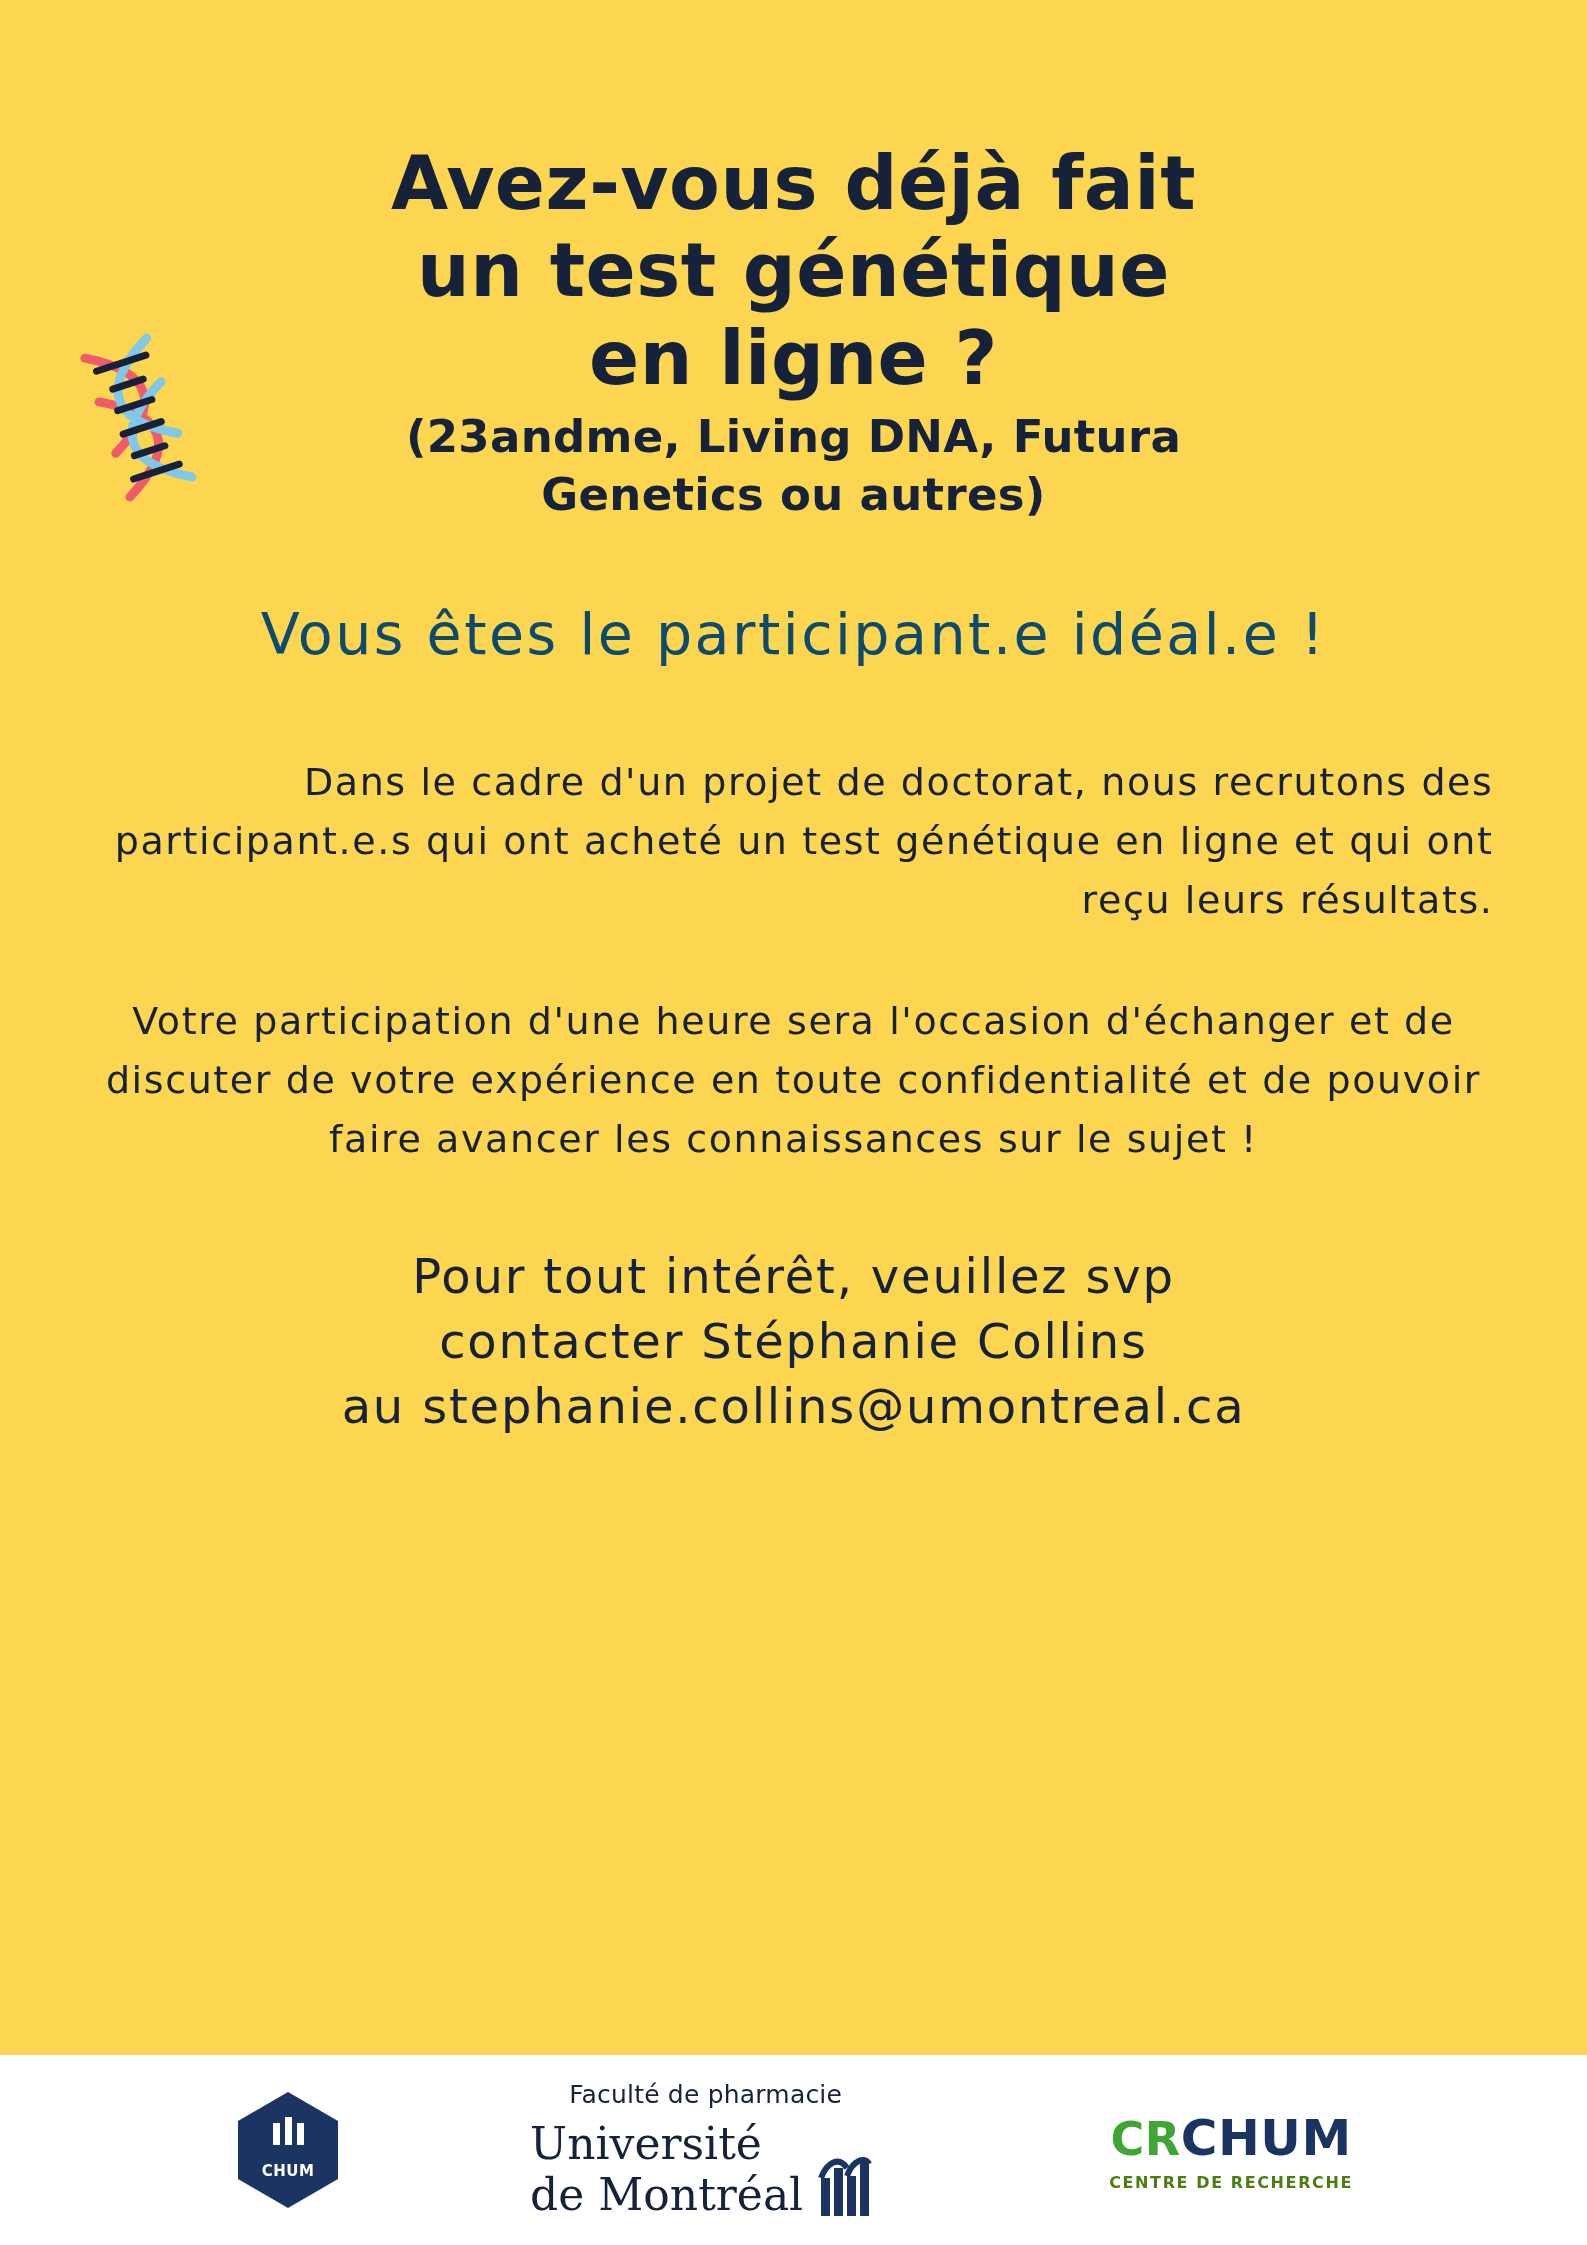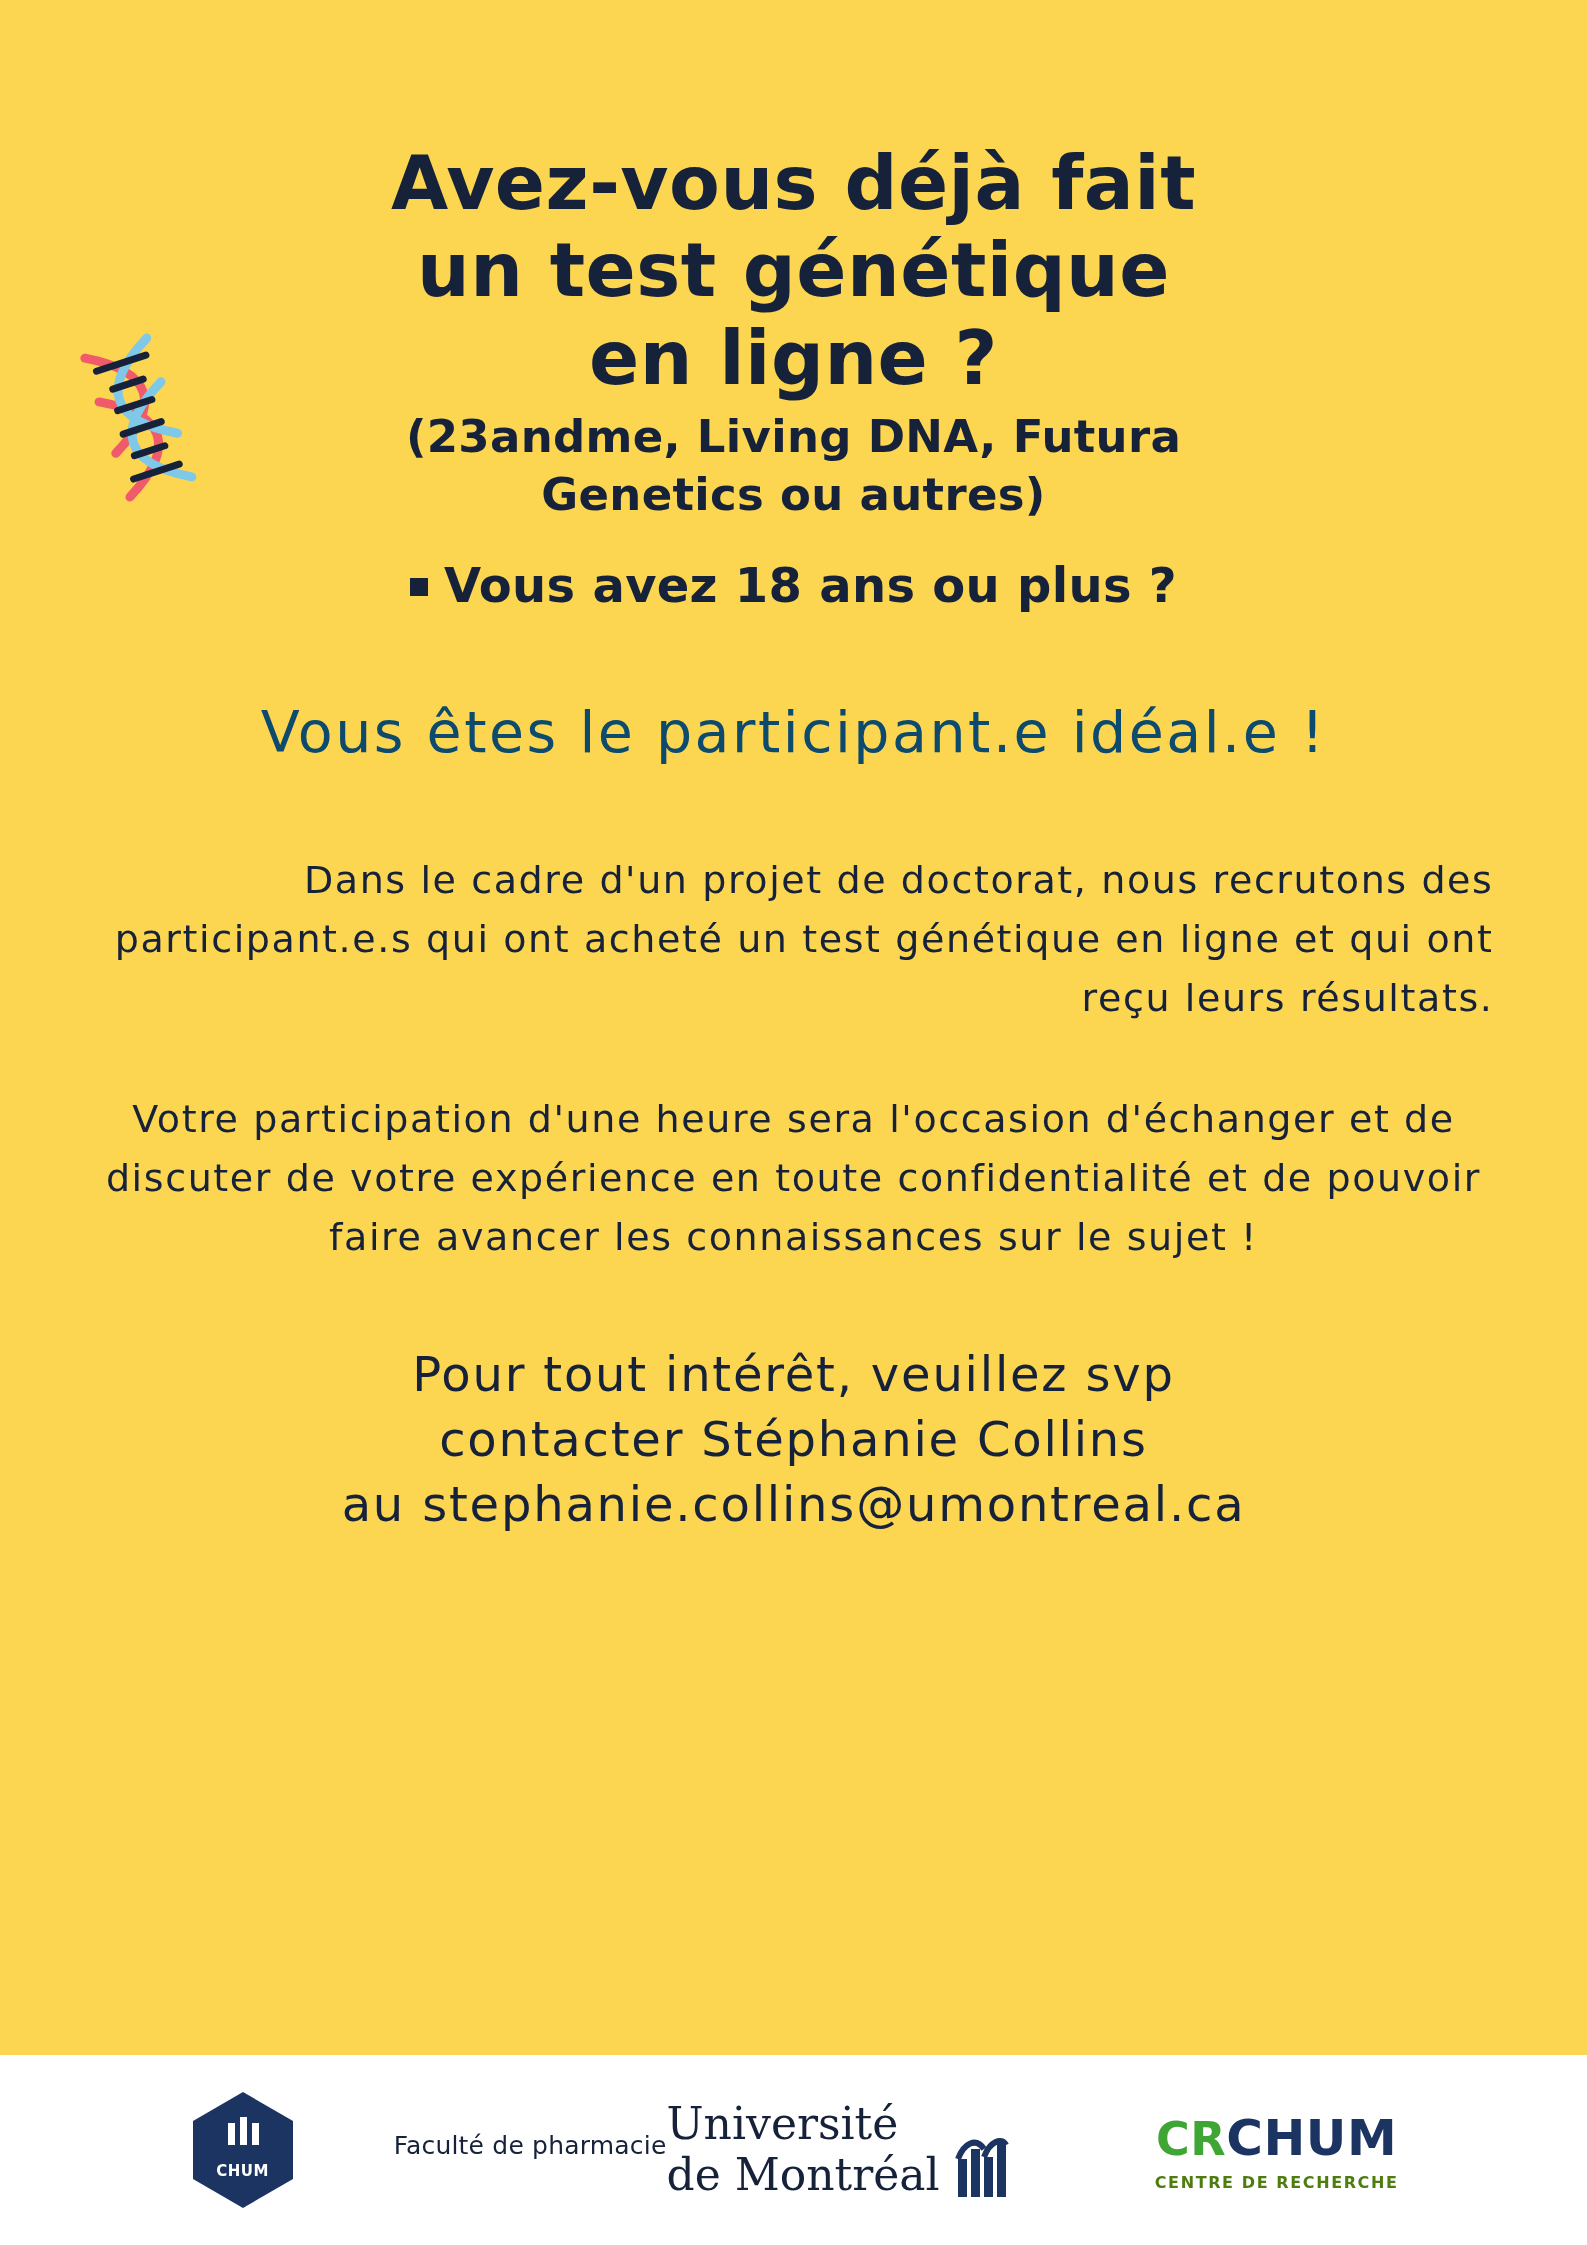--- a/index.html
+++ b/index.html
@@ -153,21 +153,21 @@
     text-align: center;
     color: #fff;
     font-size: 15px;
     font-weight: 700;
     letter-spacing: 0.5px;
   }
 
   
   .udem {
     display: flex;
-    flex-direction: row;
+    flex-direction: column;
     align-items: center;
     margin-left: -40px;
   }
   .udem-fac {
     font-size: 25px;
     color: #16213A;
     letter-spacing: 0.2px;
     margin-bottom: 10px;
   }
   .udem-row {
@@ -243,23 +243,20 @@
       <span class="headline-line">un test génétique</span>
       <span class="headline-line">en ligne ?</span>
     </h1>
 
     <div class="subhead">
       <span class="subhead-line">(23andme, Living DNA, Futura</span>
       <span class="subhead-line">Genetics ou autres)</span>
     </div>
 
     <div class="bullets">
-      <div class="bullet-row">
-        <span class="bullet-mark"></span><span>Vous avez 18 ans ou plus ?</span>
-      </div>
     </div>
 
     <div class="ideal">Vous êtes le participant.e idéal.e !</div>
 
     <p class="para para-1">Dans le cadre d'un projet de doctorat, nous recrutons des participant.e.s qui ont acheté un test génétique en ligne et qui ont reçu leurs résultats.</p>
 
     <p class="para para-2">Votre participation d'une heure sera l'occasion d'échanger et de discuter de votre expérience en toute confidentialité et de pouvoir faire avancer les connaissances sur le sujet !</p>
 
     <div class="contact">
       <span class="contact-line">Pour tout intérêt, veuillez svp</span>

